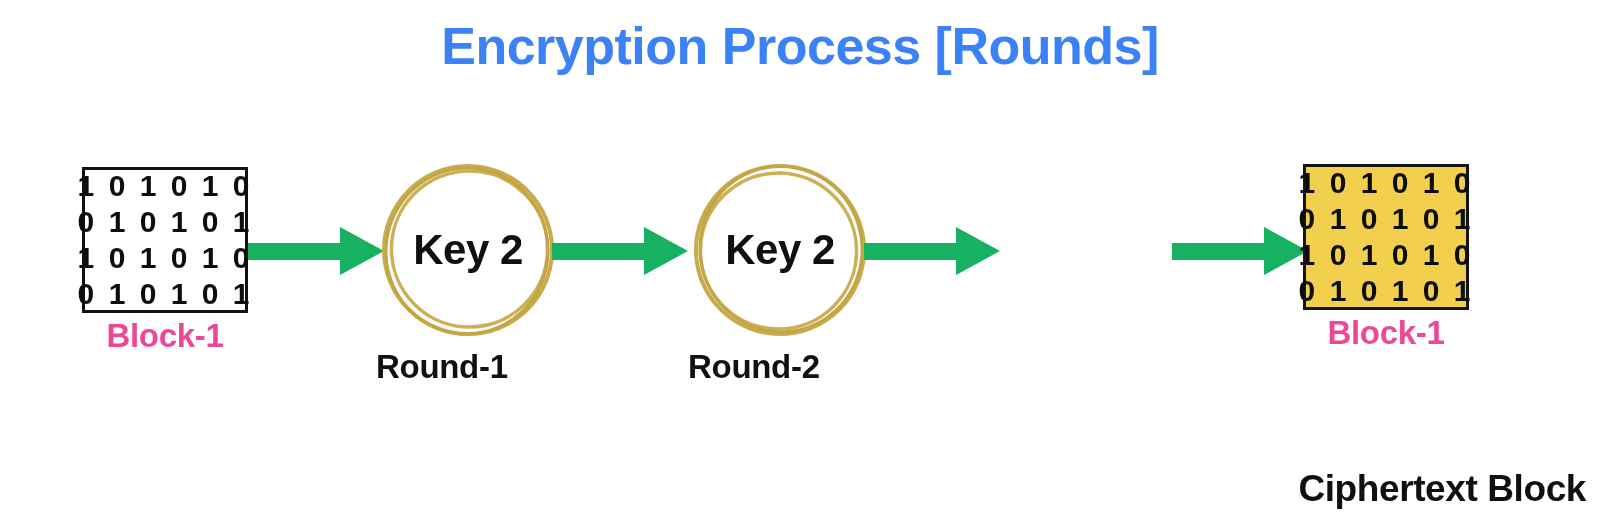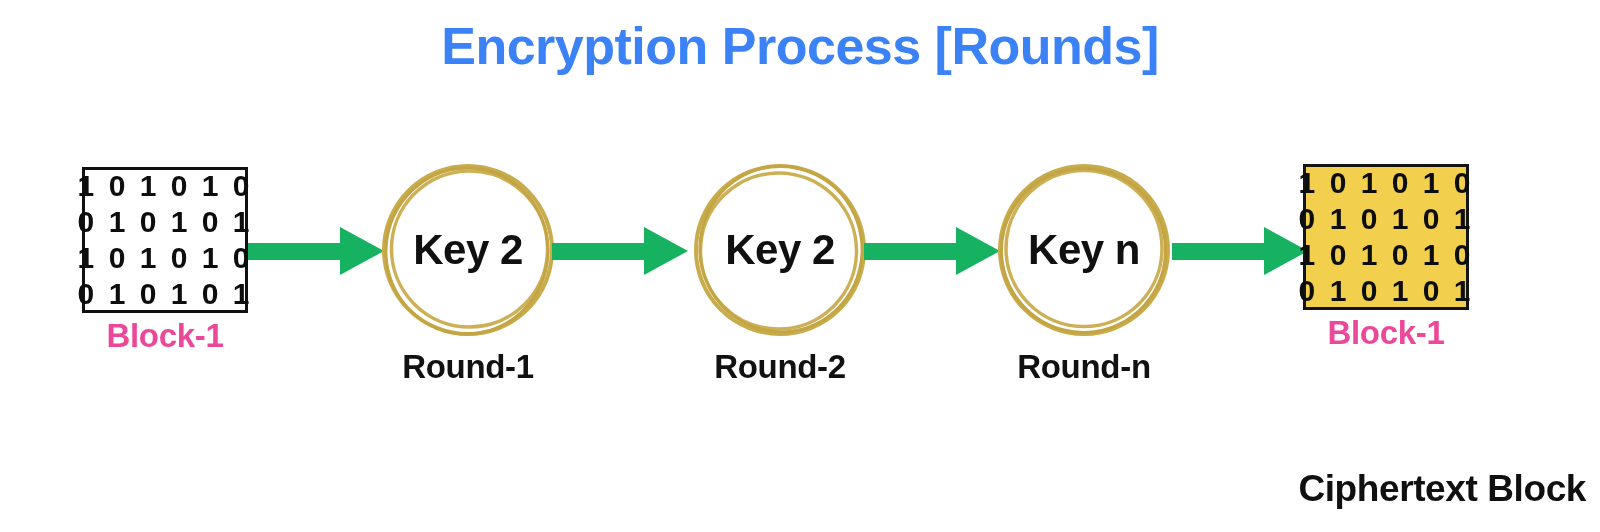--- a/index.html
+++ b/index.html
@@ -90,21 +90,20 @@
     align-items:center;
     justify-content:center;
     font-size:42px;
     font-weight:bold;
     color:#101010;
     letter-spacing:-0.5px;
   }
 
   .round-label {
     width:184px;
-    text-align:center;
     margin-top:6px;
     font-size:33px;
     font-weight:bold;
     color:#111111;
     letter-spacing:-0.3px;
   }
 
   
   .arrow { position:absolute; }
   .arrow svg { display:block; }
@@ -177,31 +176,20 @@
     <div class="round-label">Round-2</div>
   </div>
 
   <div class="arrow" style="left:864px; top:221px;">
     <svg width="140" height="60" viewBox="0 0 140 60" xmlns="http://www.w3.org/2000/svg">
       <rect x="0" y="22" width="96" height="17" fill="#16b261"></rect>
       <path d="M92 6 L136 30 L92 54 Z" fill="#16b261"></path>
     </svg>
   </div>
 
-  <div class="round-group" style="left:992px; top:158px;">
-    <div class="circle-wrap">
-      <svg width="184" height="184" viewBox="0 0 184 184" xmlns="http://www.w3.org/2000/svg">
-        <circle cx="92" cy="92" r="84" fill="none" stroke="#c8ab4a" stroke-width="4"></circle>
-        <circle cx="92" cy="90.5" r="78" fill="none" stroke="#cdb055" stroke-width="3.5"></circle>
-        <ellipse cx="91.5" cy="92.5" rx="82" ry="82" fill="none" stroke="#c3a543" stroke-width="3" transform="rotate(14 91.5 92.5)"></ellipse>
-      </svg>
-      <div class="key-text">Key n</div>
-    </div>
-    <div class="round-label">Round-n</div>
-  </div>
 
   <div class="arrow" style="left:1172px; top:221px;">
     <svg width="140" height="60" viewBox="0 0 140 60" xmlns="http://www.w3.org/2000/svg">
       <rect x="0" y="22" width="96" height="17" fill="#16b261"></rect>
       <path d="M92 6 L136 30 L92 54 Z" fill="#16b261"></path>
     </svg>
   </div>
 
   <div class="block-group" style="left:1303px; top:164px;">
     <div class="block filled">

